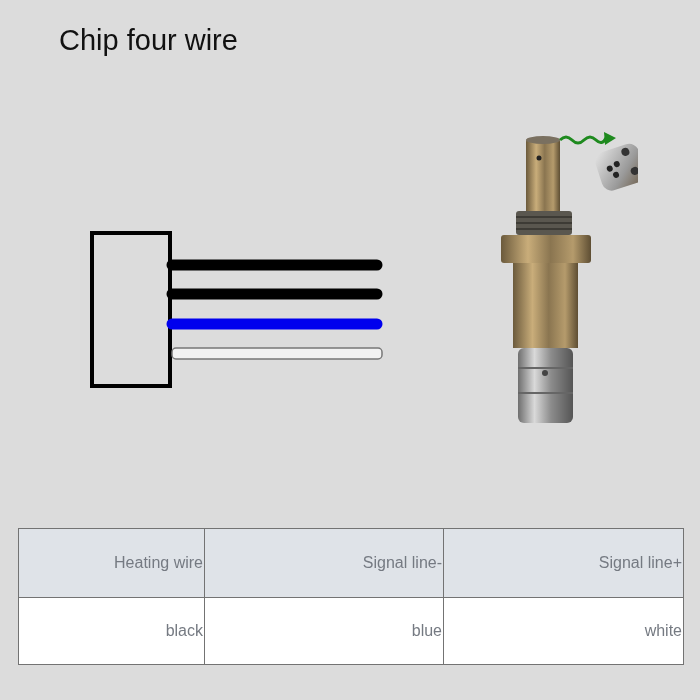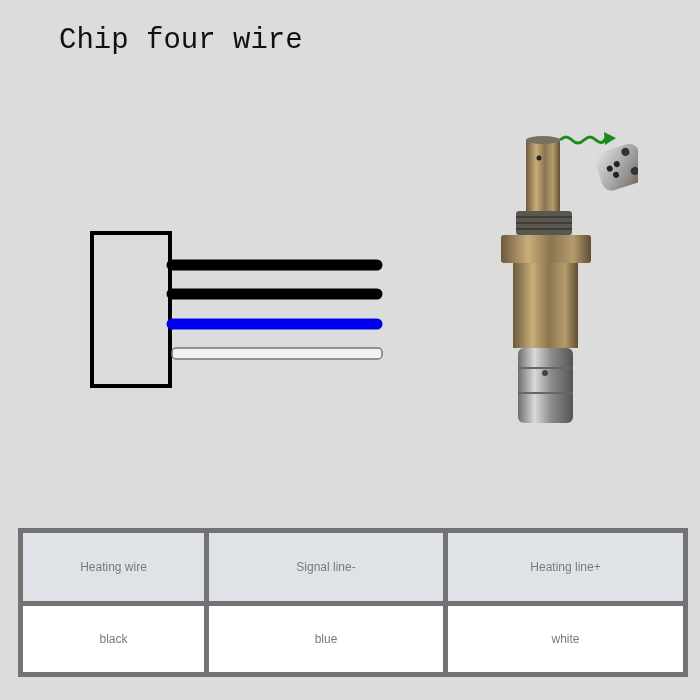--- a/index.html
+++ b/index.html
@@ -4,38 +4,38 @@
   <style>
     html, body { margin: 0; padding: 0; }
     body {
       width: 700px; height: 700px; overflow: hidden;
       background: #dcdcdc;
       font-family: "Liberation Sans", sans-serif;
       position: relative;
     }
     .title {
       position: absolute; left: 59px; top: 24px;
-      font-family: Liberation Mono, monospace;
+      font-family: Liberation Sans, sans-serif;
       font-size: 29px; color: #111; letter-spacing: 0px;
       font-weight: normal;
     }
     .diagram { position: absolute; left: 0; top: 0; }
     .sensor { position: absolute; left: 488px; top: 128px; }
     .table-wrap {
       position: absolute; left: 18px; top: 528px;
       width: 665px;
     }
     table {
       border-collapse: collapse; width: 665px; table-layout: fixed;
       font-family: "Liberation Sans", sans-serif;
     }
     th, td {
-      border: 5px solid #737373;
-      text-align: center; color: #757a82; font-weight: normal;
-      font-size: 12px;
+      border: 1px solid #737373;
+      text-align: right; color: #757a82; font-weight: normal;
+      font-size: 16px;
     }
     th { background: #dfe3e8; height: 66px; }
     td { background: #ffffff; height: 64px; }
     col.c1 { width: 186px; }
     col.c2 { width: 239px; }
     col.c3 { width: 240px; }
   </style>
 </head>
 <body>
 
@@ -108,21 +108,21 @@
   <table>
     <colgroup>
         <col class="c1">
         <col class="c2">
         <col class="c3">
       </colgroup>
     <thead>
       <tr>
         <th>Heating wire</th>
         <th>Signal line-</th>
-        <th>Heating line+</th>
+        <th>Signal line+</th>
       </tr>
     </thead>
     <tbody>
       <tr>
         <td>black</td>
         <td>blue</td>
         <td>white</td>
       </tr>
     </tbody>
   </table>

